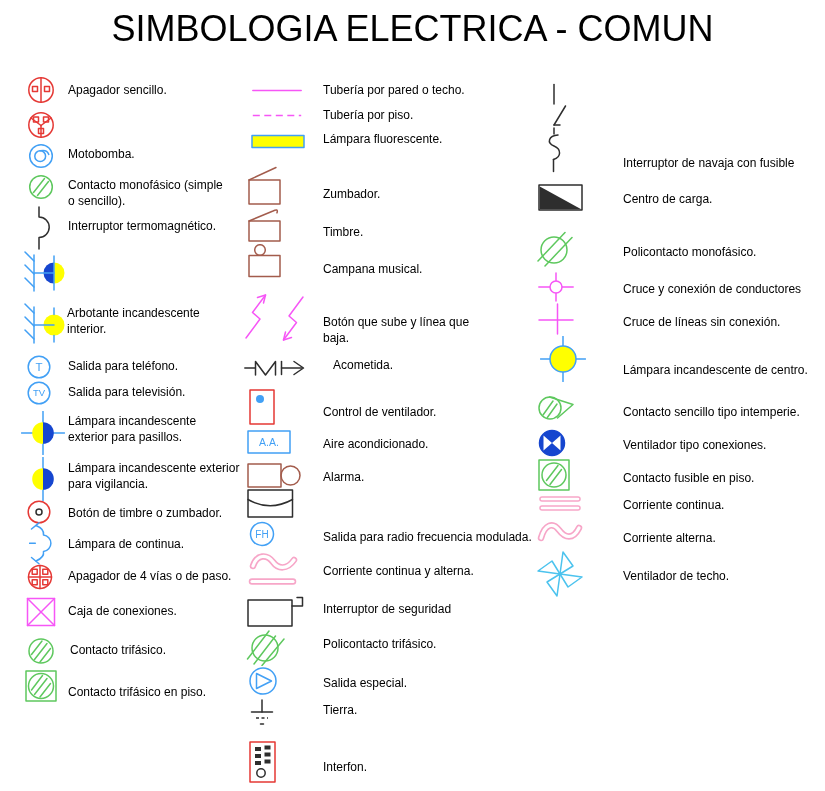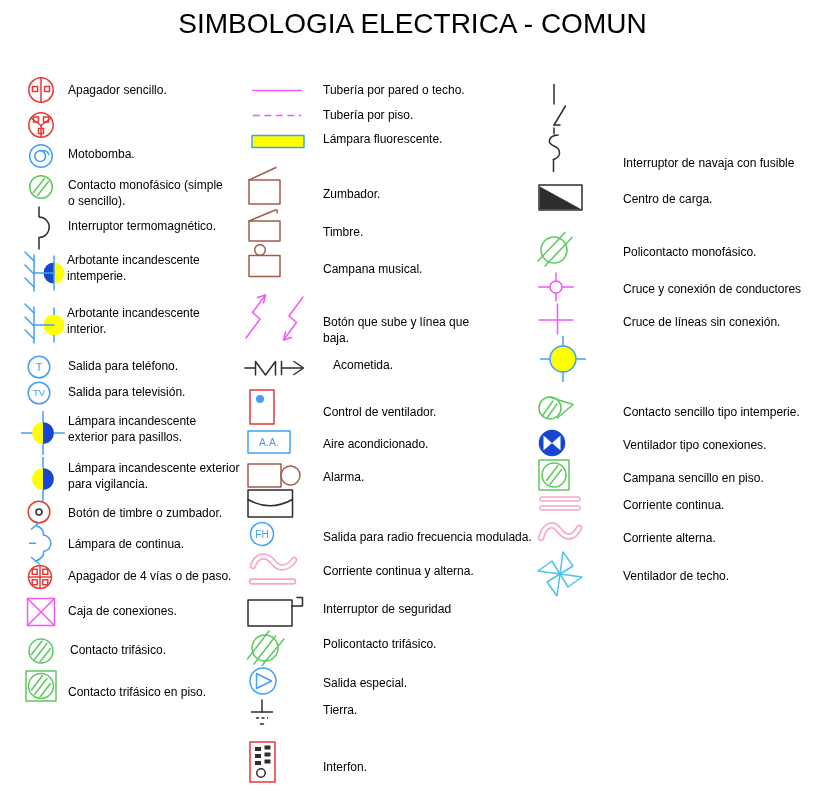--- a/index.html
+++ b/index.html
@@ -1,20 +1,20 @@
 <!DOCTYPE html>
 <html style="--red: #e53935; --blue: #42a0f5; --dblue: #1646cf; --green: #5ec85e; --magenta: #f656f6; --pink: #f7a6c8; --brown: #a35c4c; --dark: #2e2e2e; --yellow: #ffff00; --cyan: #4cc3ee;"><head>
 <meta charset="utf-8">
 <style>
   * { margin:0; padding:0; box-sizing:border-box; }
   html,body { background:#fff; }
   body { font-family:"Liberation Sans","DejaVu Sans",sans-serif; }
   .canvas { position:relative; width:825px; height:791px; background:#fff; overflow:hidden; }
   .title { position:absolute; top:8px; left:0; width:100%; text-align:center;
-           font-size:28px; font-weight:400; color:#000; white-space:nowrap; }
+           font-size:36px; font-weight:400; color:#000; white-space:nowrap; }
   .sym { position:absolute; line-height:0; }
   .sym svg { fill:none; stroke-width:1.5; stroke-linecap:round; stroke-linejoin:round; }
   .lbl { position:absolute; font-size:12px; line-height:16px; color:#000; }
   .svgt { stroke:none; fill:var(--blue); font-family:"Liberation Sans","DejaVu Sans",sans-serif; }
   .tubeo { stroke:var(--pink); stroke-width:6.5; stroke-linecap:round; fill:none; }
   .tubei { stroke:#fff; stroke-width:3.2; stroke-linecap:round; fill:none; }
   .to2 { stroke:var(--pink); stroke-width:5.5; stroke-linecap:round; }
   .ti2 { stroke:#fff; stroke-width:2.6; stroke-linecap:round; }
 </style>
 </head>
@@ -85,21 +85,20 @@
       <g style="stroke:var(--blue)">
         <line x1="11" y1="6" x2="11" y2="42"></line>
         <line x1="11" y1="12" x2="2" y2="3"></line>
           <line x1="11" y1="25" x2="2" y2="16"></line>
           <line x1="11" y1="38" x2="2" y2="29"></line>
         <line x1="11" y1="24" x2="31" y2="24"></line>
           <line x1="31" y1="7" x2="31" y2="41"></line>
       </g>
     </svg>
   </div>
-  <div class="lbl" style="left:67px;top:252px;width:175px">Arbotante incandescente intemperie.</div>
 
   <div class="sym" style="left:23px;top:301px">
     <svg width="48" height="50" viewBox="0 0 48 50">
       <circle cx="31" cy="24" r="10.5" style="fill:var(--yellow);stroke:none"></circle>
       <g style="stroke:var(--blue)">
         <line x1="11" y1="6" x2="11" y2="42"></line>
         <line x1="11" y1="12" x2="2" y2="3"></line>
           <line x1="11" y1="25" x2="2" y2="16"></line>
           <line x1="11" y1="38" x2="2" y2="29"></line>
         <line x1="11" y1="24" x2="31" y2="24"></line>
@@ -463,20 +462,21 @@
 
   <div class="sym" style="left:540px;top:336px">
     <svg width="46" height="46" viewBox="0 0 46 46">
         <g style="stroke:var(--blue)">
       <line x1="0.5" y1="23" x2="45.5" y2="23"></line>
           <line x1="23" y1="0.5" x2="23" y2="45.5"></line>
       <circle cx="23" cy="23" r="13" style="fill:var(--yellow)"></circle>
     </g>
       </svg>
   </div>
+  <div class="lbl" style="left:623px;top:362px">Lámpara incandescente de centro.</div>
 
   <div class="sym" style="left:536px;top:390px">
     <svg width="40" height="32" viewBox="0 0 40 32">
         <g style="stroke:var(--green)">
       <circle cx="14" cy="18" r="11"></circle>
       <line x1="7" y1="25" x2="17" y2="11"></line>
           <line x1="11" y1="28" x2="21" y2="14"></line>
       <path d="M13.5 7 L37 14.5 L21.5 28"></path>
     </g>
       </svg>
@@ -495,21 +495,21 @@
   <div class="sym" style="left:538px;top:459px">
     <svg width="32" height="32" viewBox="0 0 32 32">
         <g style="stroke:var(--green)">
       <rect x="1" y="1" width="30" height="30"></rect>
           <circle cx="16" cy="16" r="12"></circle>
       <line x1="8.5" y1="21.5" x2="20" y2="6.5"></line>
           <line x1="12" y1="25.5" x2="23.5" y2="10.5"></line>
     </g>
       </svg>
   </div>
-  <div class="lbl" style="left:623px;top:470px">Campana sencillo en piso.</div>
+  <div class="lbl" style="left:623px;top:470px">Contacto fusible en piso.</div>
 
   <div class="sym" style="left:538px;top:494px">
     <svg width="44" height="20" viewBox="0 0 44 20">
       <line class="to2" x1="4" y1="5" x2="40" y2="5"></line>
         <line class="ti2" x1="4" y1="5" x2="40" y2="5"></line>
       <line class="to2" x1="4" y1="14" x2="40" y2="14"></line>
         <line class="ti2" x1="4" y1="14" x2="40" y2="14"></line>
     </svg>
   </div>
   <div class="lbl" style="left:623px;top:497px">Corriente continua.</div>

